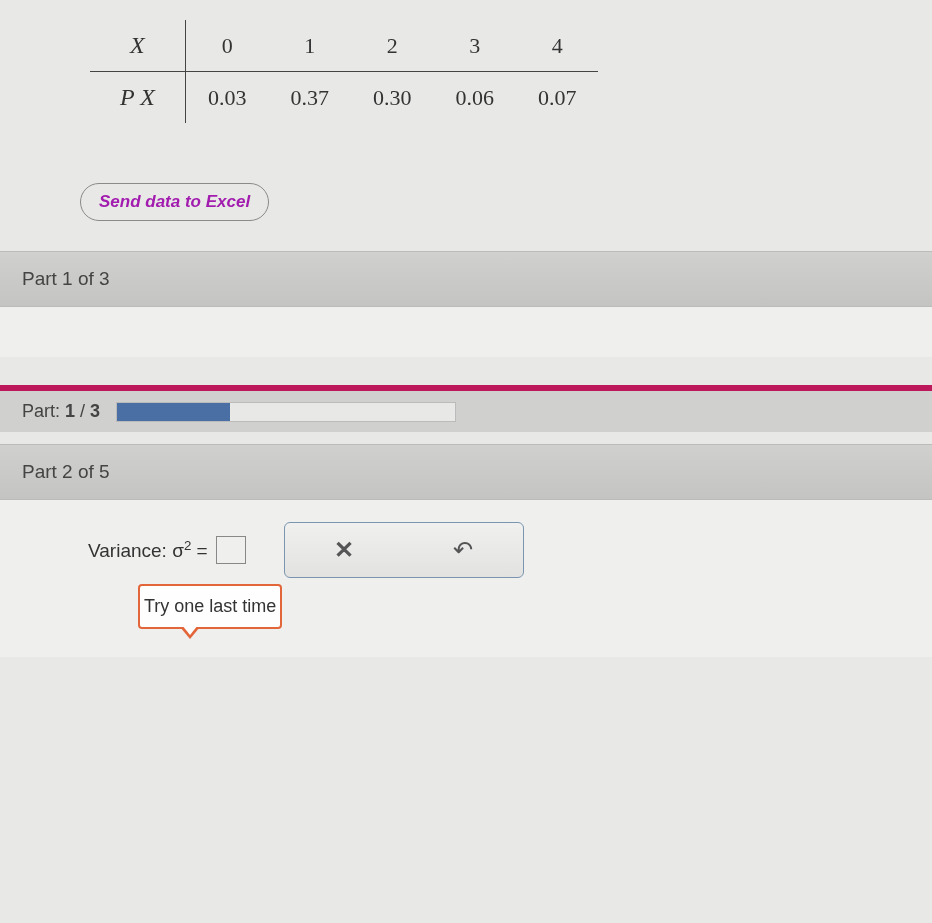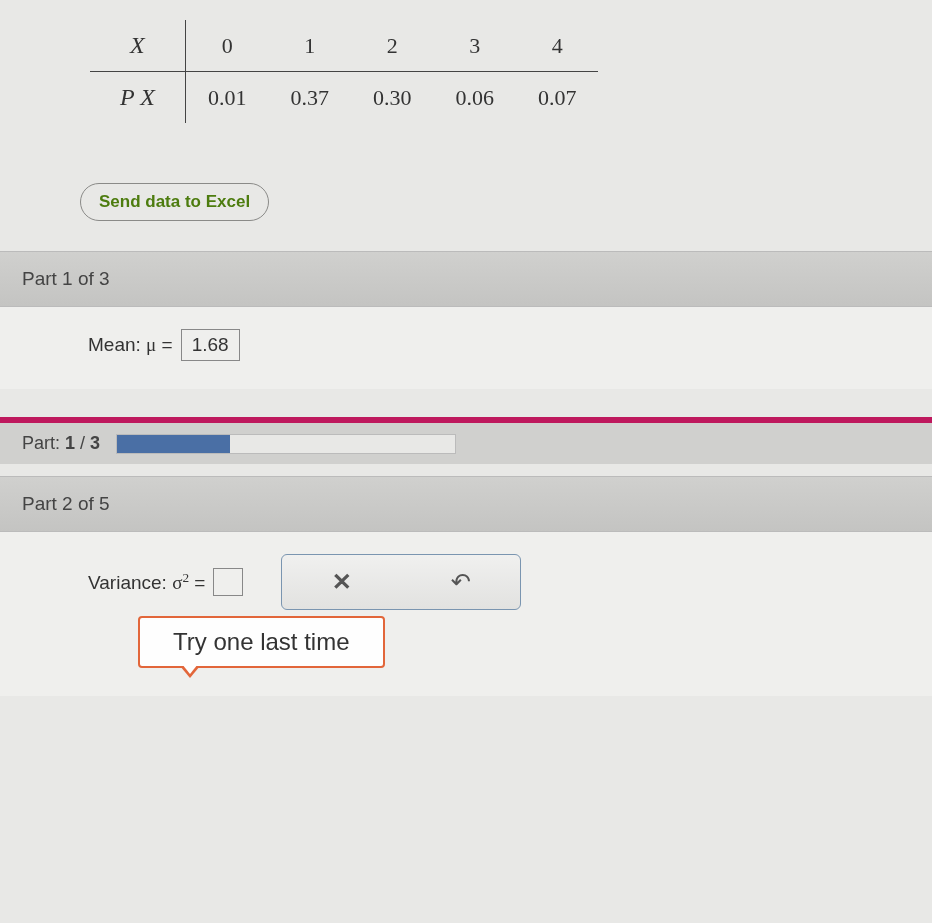--- a/index.html
+++ b/index.html
@@ -37,25 +37,26 @@
     border-bottom: 1.5px solid #444;
   }
   .send-excel-btn {
     margin-top: 60px;
     margin-left: -10px;
     display: inline-block;
     padding: 8px 18px;
     border: 1.5px solid #8a8a88;
     border-radius: 22px;
     background: #e8e8e6;
-    color: #4d7c0f;
+    color: #a21caf;
     font-size: 17px;
     font-weight: bold;
     font-family: Verdana, sans-serif;
     cursor: pointer;
+    font-style: italic;
   }
   .part-header {
     background: linear-gradient(#d0d0ce, #c4c4c2);
     padding: 16px 22px;
     font-size: 19px;
     color: #444;
     border-top: 1px solid #bbb;
     border-bottom: 1px solid #bbb;
   }
   .part-body {
@@ -135,22 +136,22 @@
   .tooltip-wrap {
     position: relative;
     display: inline-block;
     margin-left: 110px;
     margin-top: 6px;
   }
   .tooltip-box {
     border: 2px solid #e2663a;
     border-radius: 4px;
     background: #fefefe;
-    padding: 10px 33px;
-    font-size: 24px;
+    padding: 10px 4px;
+    font-size: 18px;
     color: #333;
     position: relative;
   }
   .tooltip-tail {
     position: absolute;
     bottom: -12px;
     left: 40px;
     width: 0;
     height: 0;
     border-left: 10px solid transparent;
@@ -161,60 +162,54 @@
     position: absolute;
     bottom: -8px;
     left: 42px;
     width: 0;
     height: 0;
     border-left: 8px solid transparent;
     border-right: 8px solid transparent;
     border-top: 10px solid #fefefe;
   }
   .mu { font-family: Georgia, serif; }
-  .sigma-sq { font-family: Liberation Serif, serif; }
+  .sigma-sq { font-family: Liberation Sans, sans-serif; }
   sup { font-size: 0.7em; vertical-align: super; }
   .gap { height: 28px; background:#e8e8e6;}
 </style>
 </head>
 <body>
 
 <div class="top-section">
   <table class="data-table">
     <tbody>
         <tr>
       <th class="row-header">X</th>
       <td>0</td>
       <td>1</td>
       <td>2</td>
       <td>3</td>
       <td>4</td>
     </tr>
     <tr>
       <th class="row-header">P X</th>
-      <td>0.01</td>
+      <td>0.03</td>
       <td>0.37</td>
       <td>0.30</td>
       <td>0.06</td>
       <td>0.07</td>
     </tr>
   </tbody>
     </table>
 
   <button class="send-excel-btn">Send data to Excel</button>
 </div>
 
 <div class="part-header">Part 1 of 3</div>
 <div class="part-body">
-  <div class="answer-row">
-    <span>
-      <span>Mean: </span><span class="mu">μ</span><span> =</span>
-    </span>
-    <span class="answer-box">1.68</span>
-  </div>
 </div>
 
 <div class="gap"></div>
 
 <div class="progress-section">
   <span>
     <span>Part: </span><b>1</b><span> / </span><b>3</b>
   </span>
   <div class="progress-bar-outer">
     <div class="progress-bar-inner"></div>

